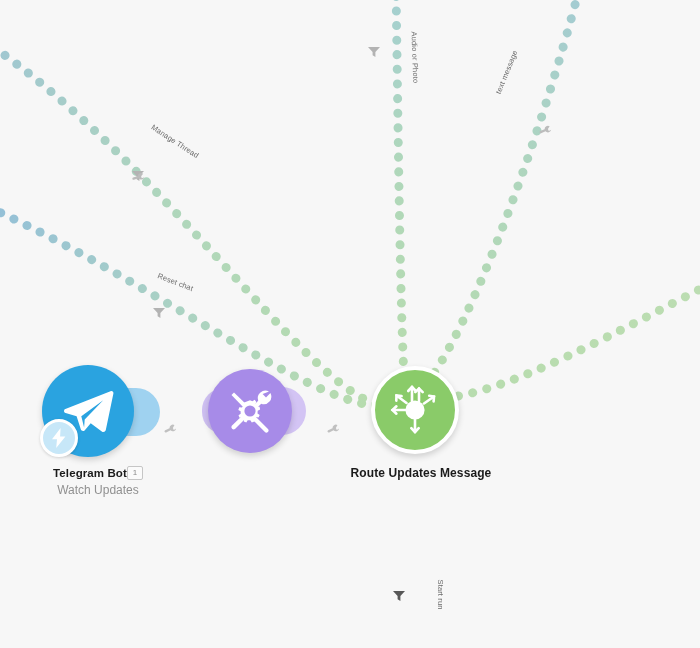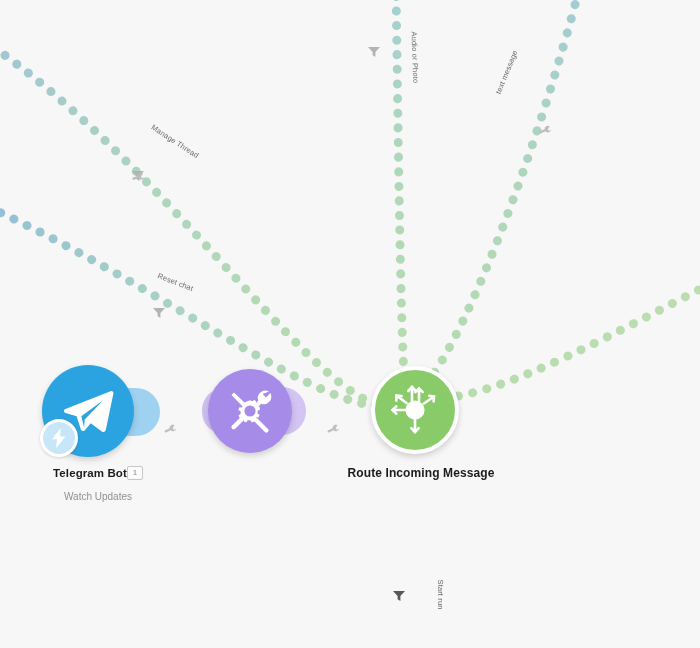--- a/index.html
+++ b/index.html
@@ -72,21 +72,21 @@
   .caption .badge{
     display:inline-block;min-width:10px;height:12px;line-height:11px;
     padding:0 2px;border:1px solid #c6c6c6;border-radius:2px;
     background:#fbfbfb;color:#8a8a8a;font-size:8px;
   }
   .caption .badge.glyph{
     display:inline-flex;align-items:center;justify-content:center;
     width:16px;padding:0;
   }
   .caption .subtitle{
-    margin-top:11px;font-size:10px;color:#909090;white-space:nowrap;
+    margin-top:3px;font-size:12px;color:#909090;white-space:nowrap;
   }
   .router-caption .title{font-size:12px;}
 </style>
 </head>
 <body>
 
 <div id="canvas">
 
   <svg class="wires" viewBox="0 0 700 648" xmlns="http://www.w3.org/2000/svg">
     <defs>
@@ -296,17 +296,17 @@
           <path d="M29 38 V51"></path>
             <path d="M25.3 47.1 L29 51 L32.7 47.1"></path>
         </g>
         <circle cx="29" cy="29" r="9.6" fill="#ffffff"></circle>
       </svg>
     </div>
   </div>
 
   <div class="caption router-caption" style="left:306px;top:466px;width:230px;">
     <div class="title-row">
-      <span class="title">Route Incoming Message</span>
+      <span class="title">Route Updates Message</span>
     </div>
   </div>
 
 </div>
 
 </body></html>

